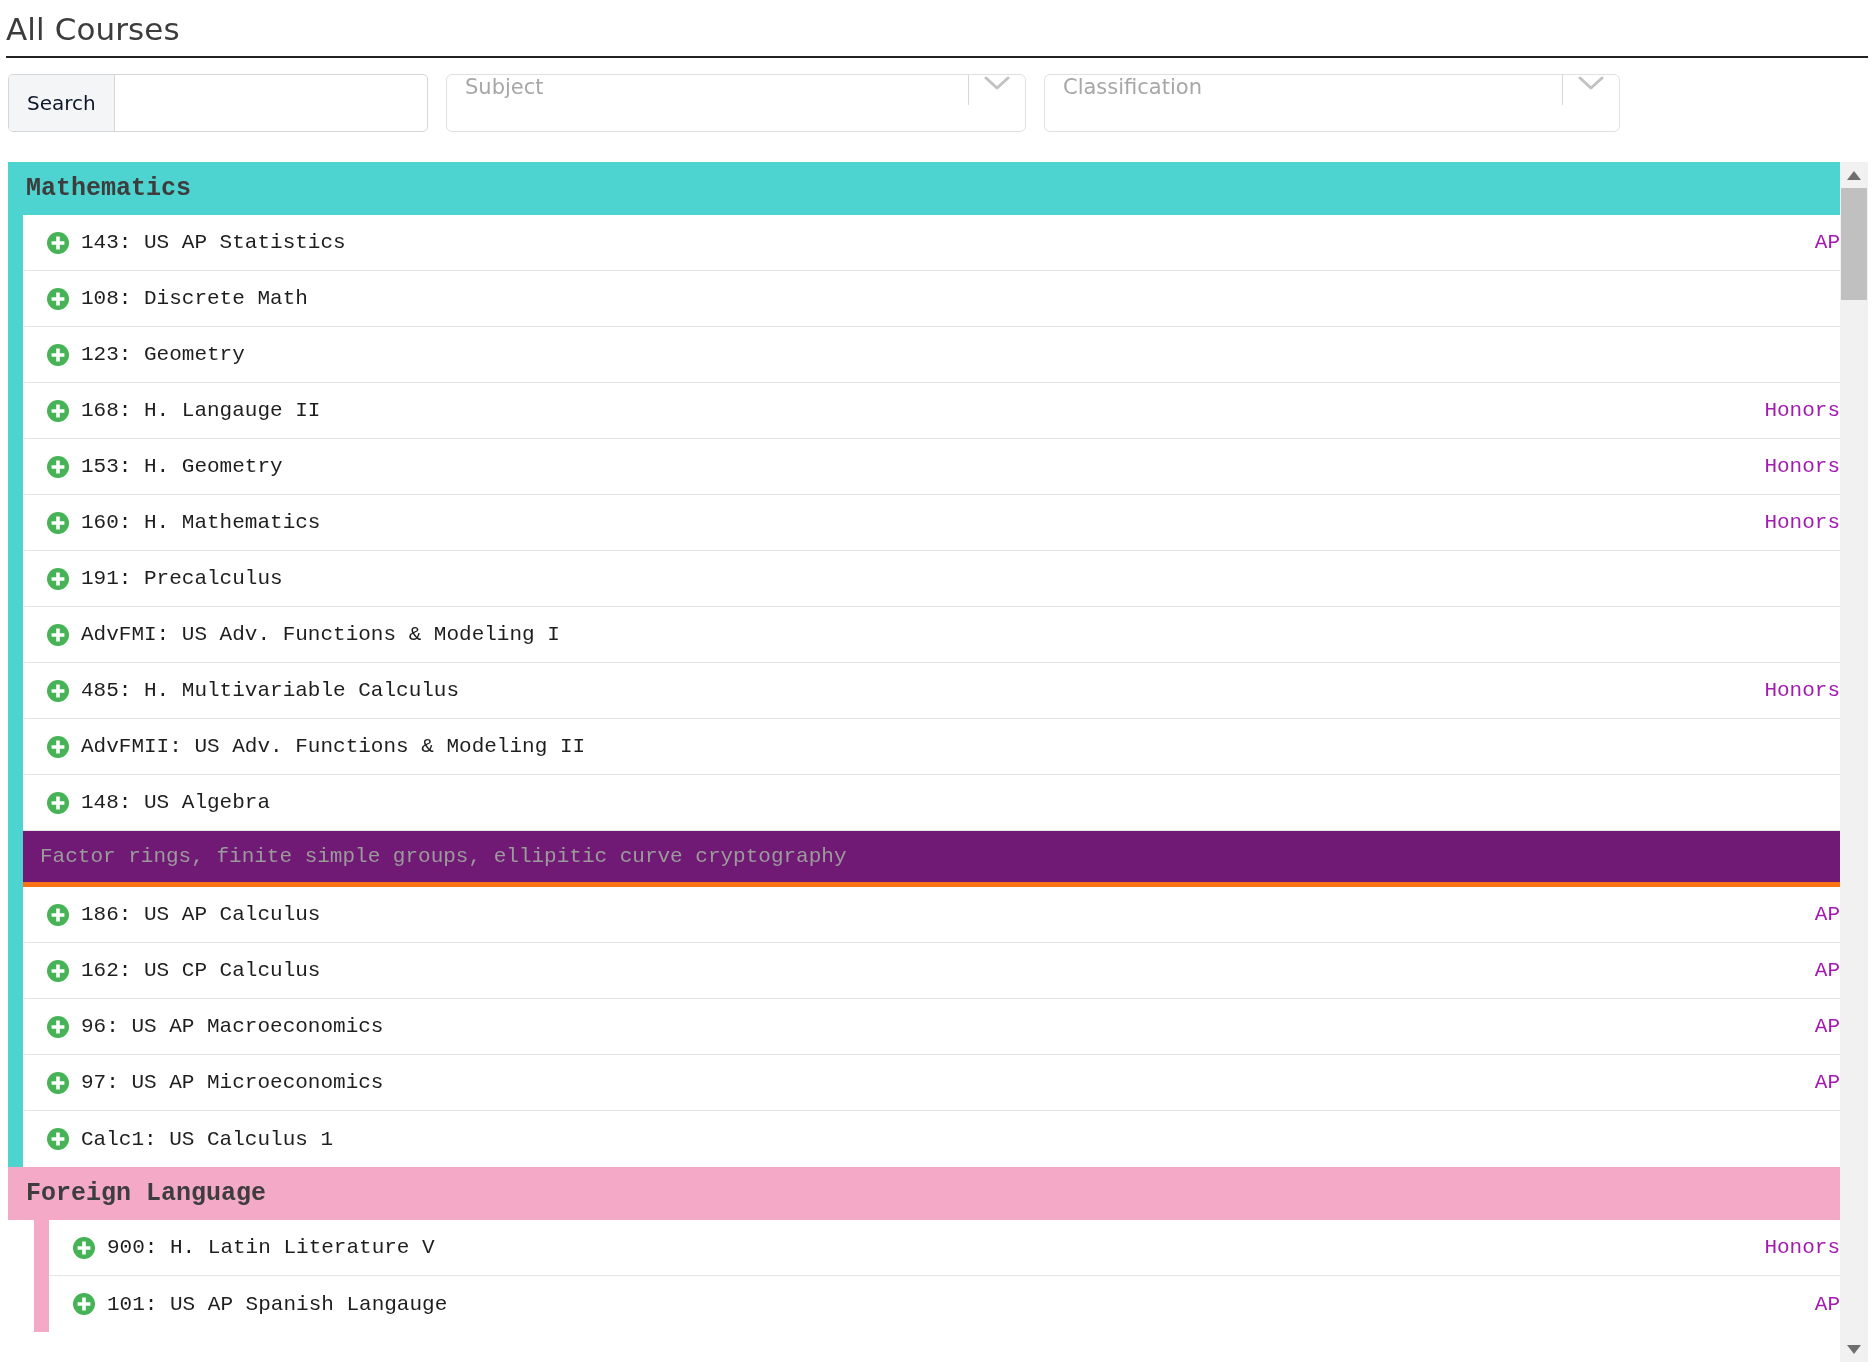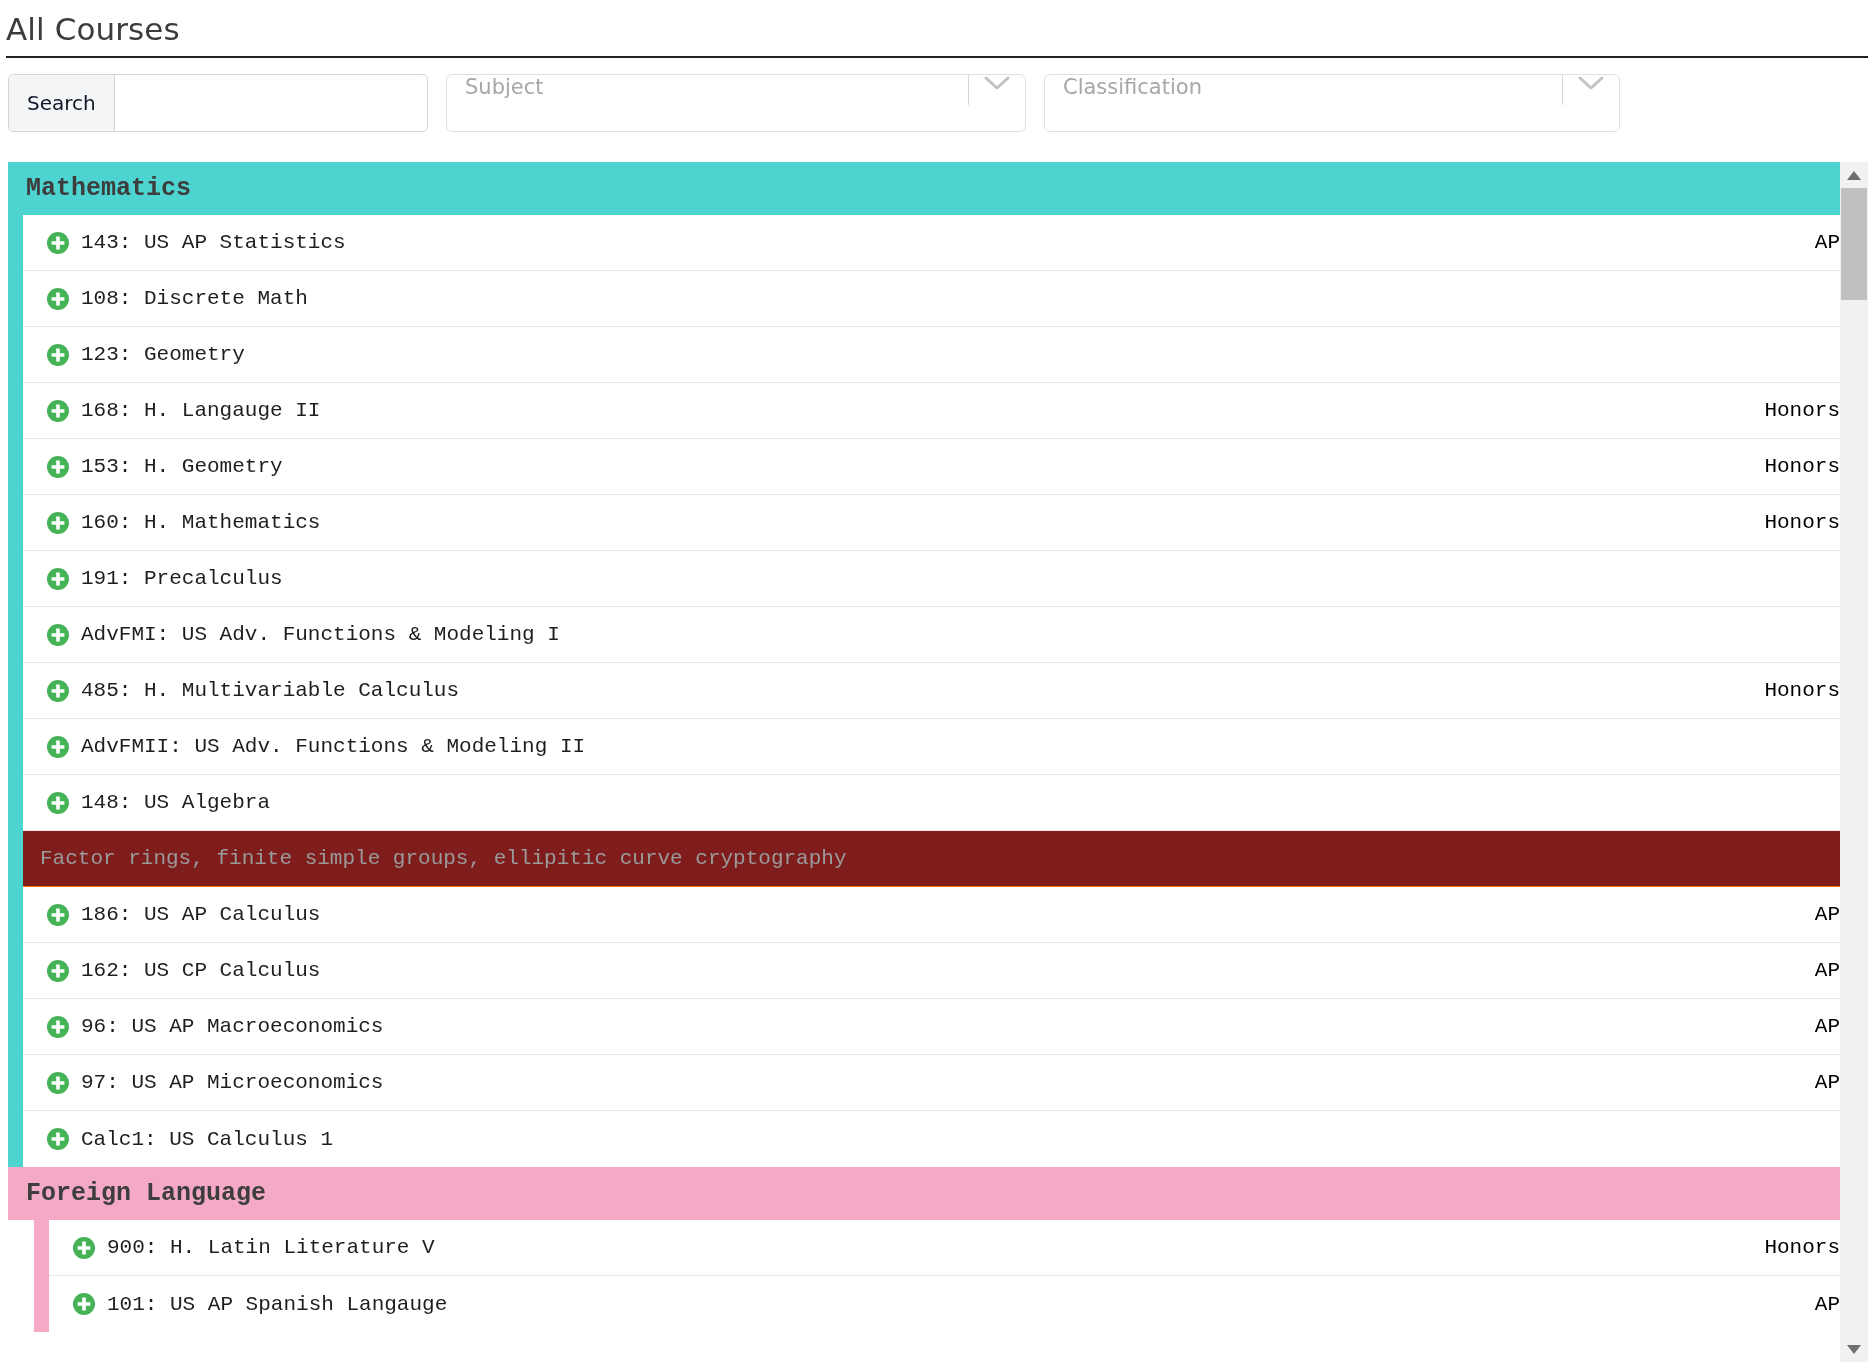--- a/index.html
+++ b/index.html
@@ -160,35 +160,35 @@
   .course-title {
     flex: 1;
     font-size: 21px;
     color: #1e1e1e;
     white-space: nowrap;
     overflow: hidden;
   }
   .course-tag {
     flex: 0 0 auto;
     font-size: 21px;
-    color: #000000;
+    color: #a21caf;
     text-align: right;
     padding-left: 20px;
   }
 
   .course-desc {
     display: flex;
     align-items: center;
     height: 56px;
     padding-left: 23px;
     padding-right: 18px;
-    border-bottom: 1px solid #f97316;
+    border-bottom: 5px solid #f97316;
     font-size: 21px;
     color: #9b9b9b;
-    background: #7f1d1d;
+    background: #701a75;
   }
 
   
   .scrollbar {
     flex: 0 0 auto;
     width: 28px;
     background: #f1f1f1;
     position: relative;
     display: flex;
     flex-direction: column;

